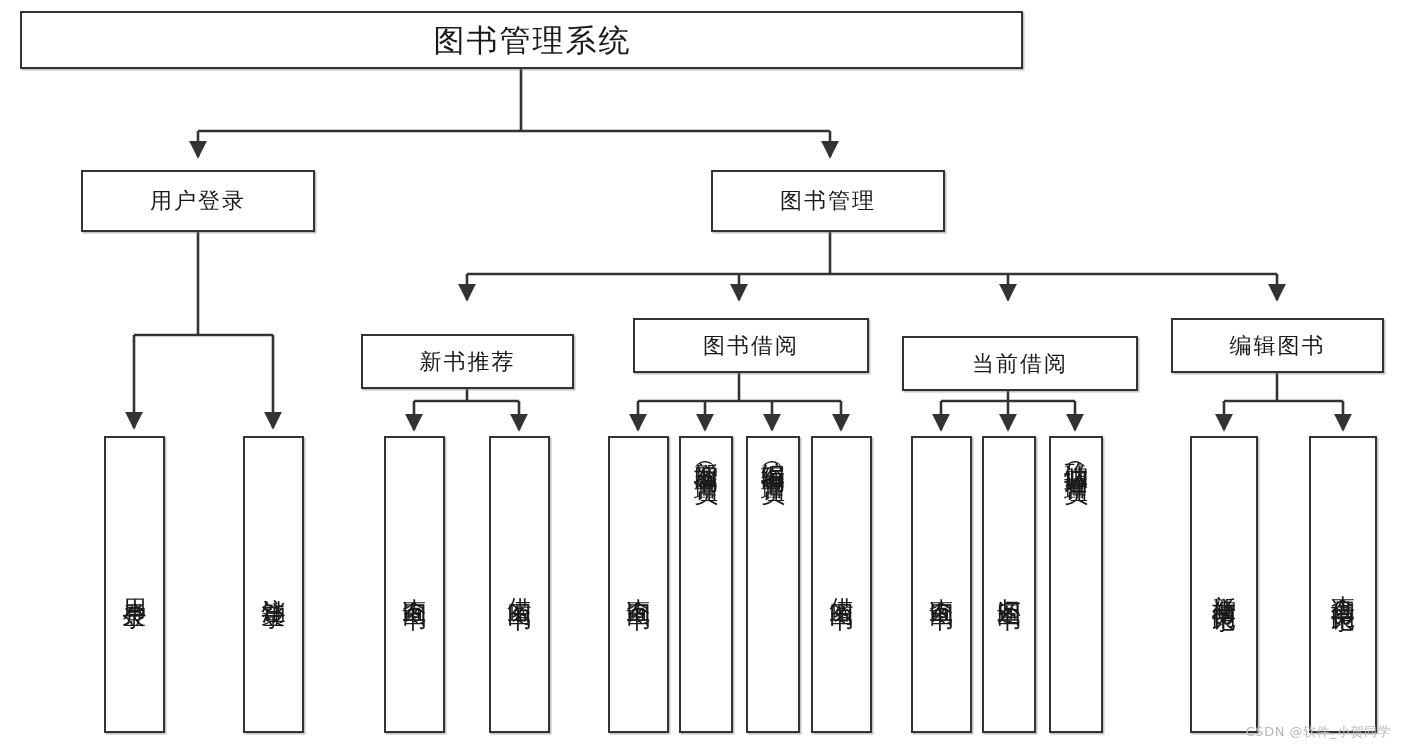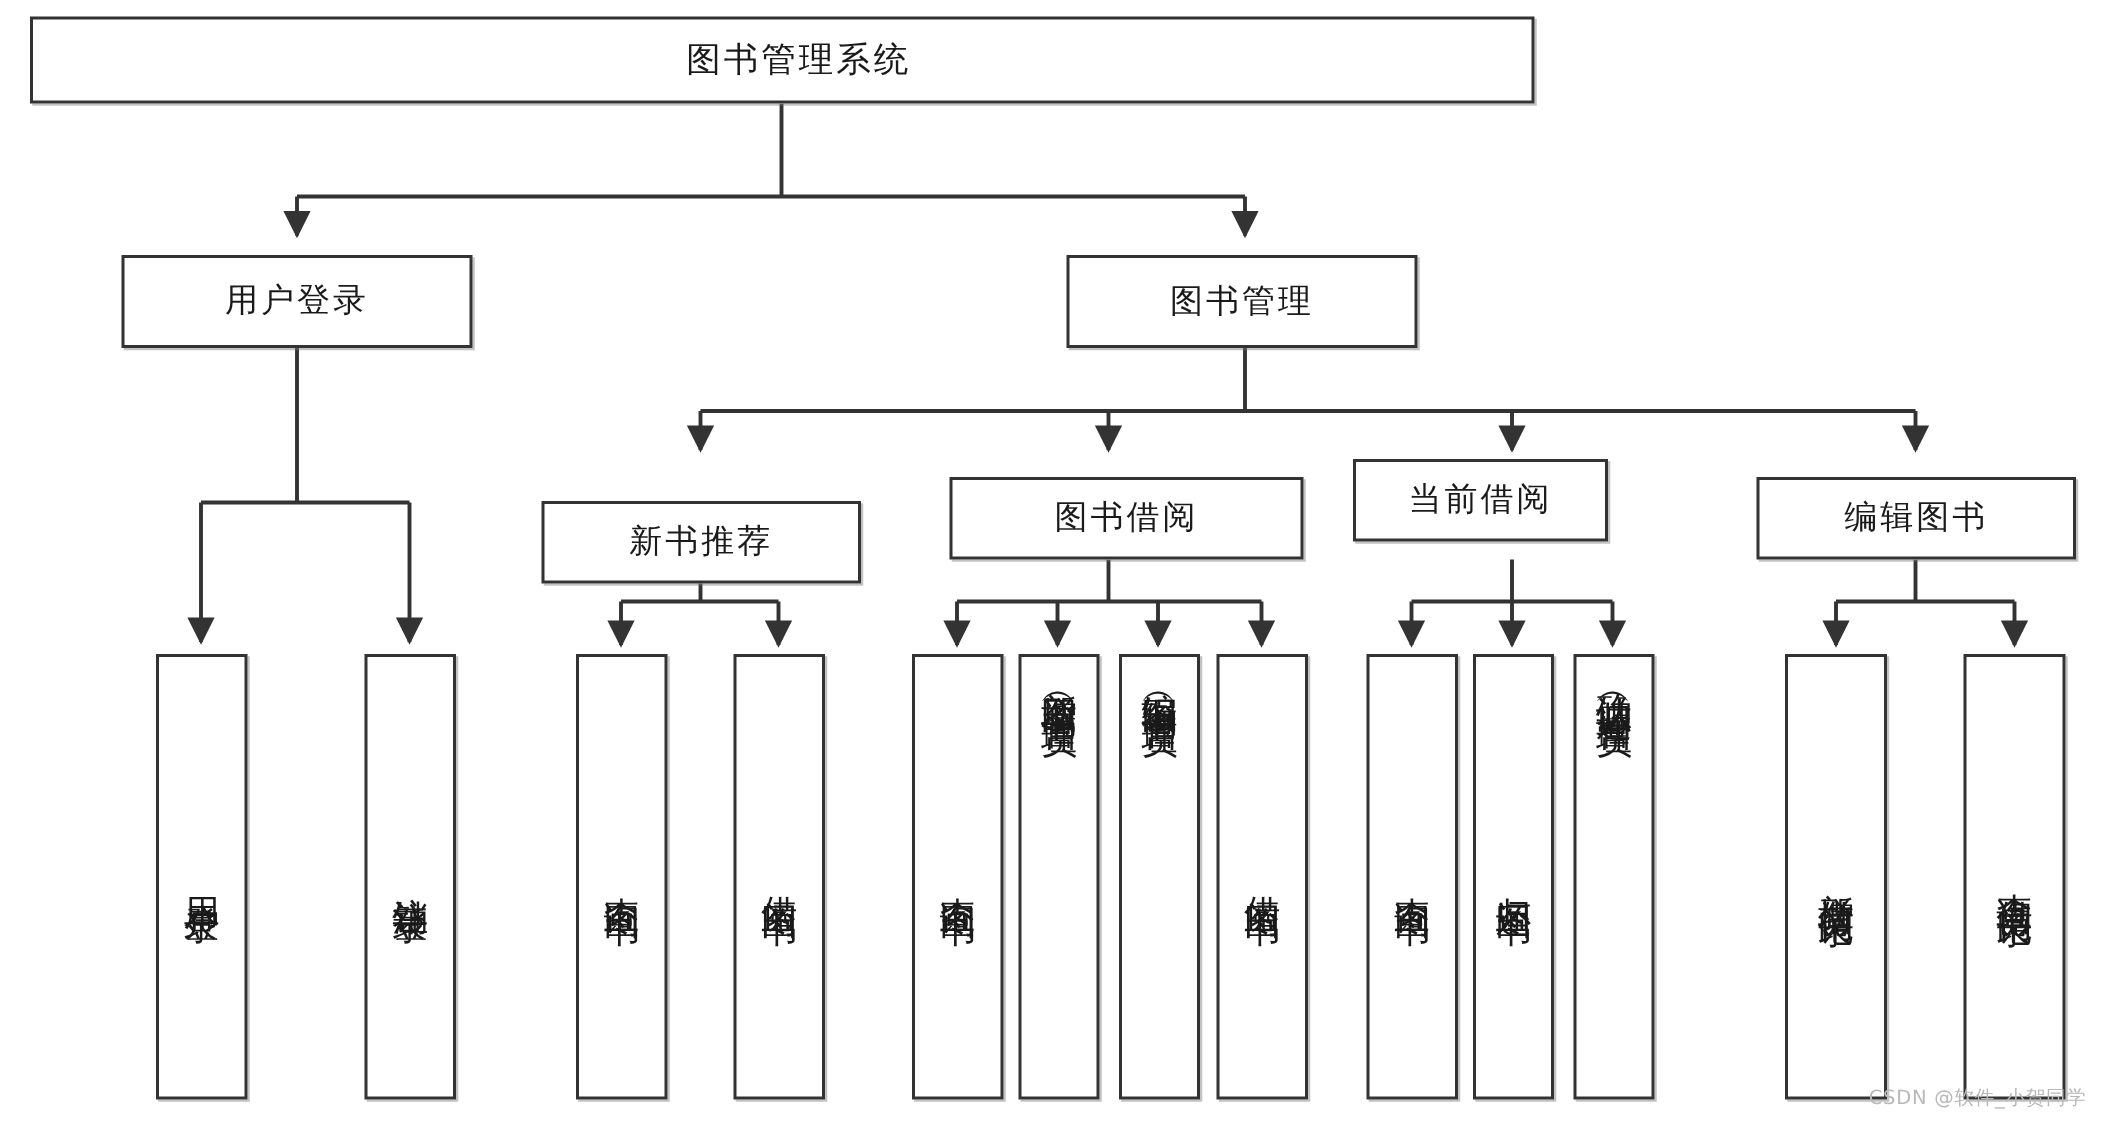--- a/index.html
+++ b/index.html
@@ -40,21 +40,21 @@
     line-height: 1.0;
     letter-spacing: 1px;
     white-space: nowrap;
   }
   
   .node.horiz .label {
     font-size: 22px;
     letter-spacing: 2px;
   }
   .node.root .label {
-    font-size: 23px;
+    font-size: 31px;
     letter-spacing: 2px;
     margin-left: 22px;
   }
   
   .node.vert {
     align-items: flex-start;
     justify-content: center;
     padding-top: 4px;
   }
   .node.vert .label {
@@ -134,31 +134,31 @@
     </g>
   </svg>
 
   <div class="node root horiz" style="left:20px; top:11px; width:1003px; height:58px;">
     <span class="label">图书管理系统</span>
   </div>
 
   <div class="node horiz" style="left:81px; top:170px; width:234px; height:62px;">
     <span class="label">用户登录</span>
   </div>
-  <div class="node horiz" style="left:711px; top:170px; width:234px; height:62px;font-family:Liberation Serif, serif;">
+  <div class="node horiz" style="left:711px; top:170px; width:234px; height:62px;">
     <span class="label">图书管理</span>
   </div>
 
   <div class="node horiz" style="left:361px; top:334px; width:213px; height:55px;">
     <span class="label">新书推荐</span>
   </div>
   <div class="node horiz" style="left:633px; top:318px; width:236px; height:55px;">
     <span class="label">图书借阅</span>
   </div>
-  <div class="node horiz" style="left:902px; top:306px; width:170px; height:55px;">
+  <div class="node horiz" style="left:902px; top:336px; width:236px; height:55px;">
     <span class="label">当前借阅</span>
   </div>
   <div class="node horiz" style="left:1171px; top:318px; width:213px; height:55px;">
     <span class="label">编辑图书</span>
   </div>
 
   <div class="node vert centered" style="left:104px; top:436px; width:61px; height:297px;">
     <span class="label">用户登录</span>
   </div>
   <div class="node vert centered" style="left:243px; top:436px; width:61px; height:297px;">

